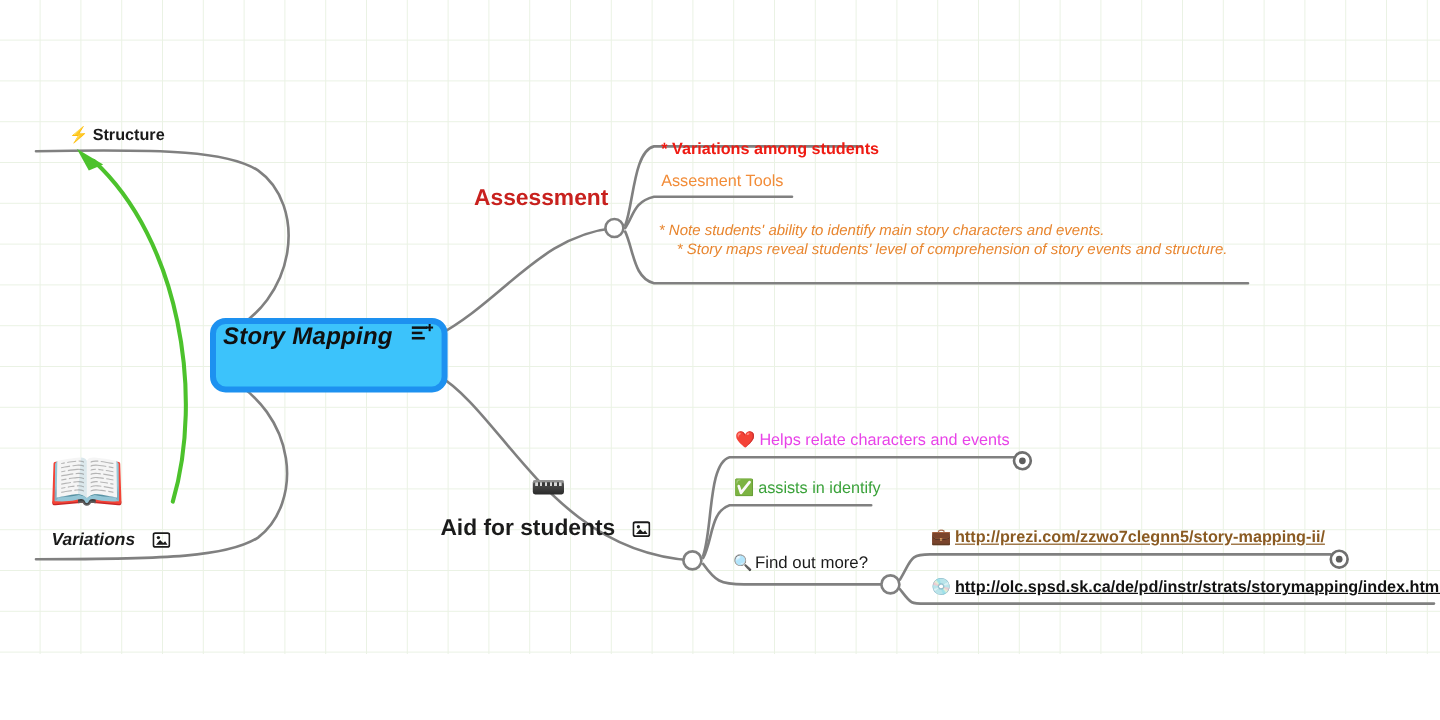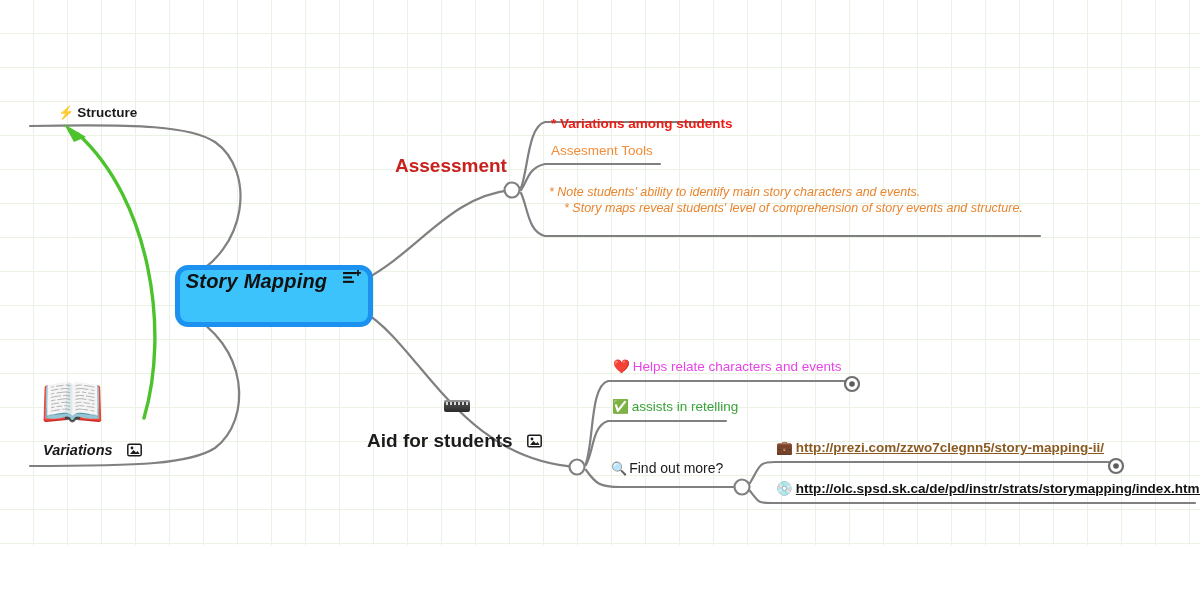--- a/index.html
+++ b/index.html
@@ -250,21 +250,21 @@
         <path d="M3 11 L6.4 7 L9 9.6 L10.6 8 L12.6 11 Z" fill="#1b1b1b"></path>
       </svg>
     </span>
   </div>
 
   <div class="node lbl-helps">
     <span class="emo">❤️</span><span>Helps relate characters and events</span>
   </div>
 
   <div class="node lbl-assists">
-    <span class="emo">✅</span><span>assists in retelling</span>
+    <span class="emo">✅</span><span>assists in identify</span>
   </div>
 
   <div class="node lbl-find">
     <span class="emo">🔍</span><span>Find out more?</span>
   </div>
 
   <div class="node lbl-link1">
     <span class="emo">💼</span><span>http://prezi.com/zzwo7clegnn5/story-mapping-ii/</span>
   </div>
 

